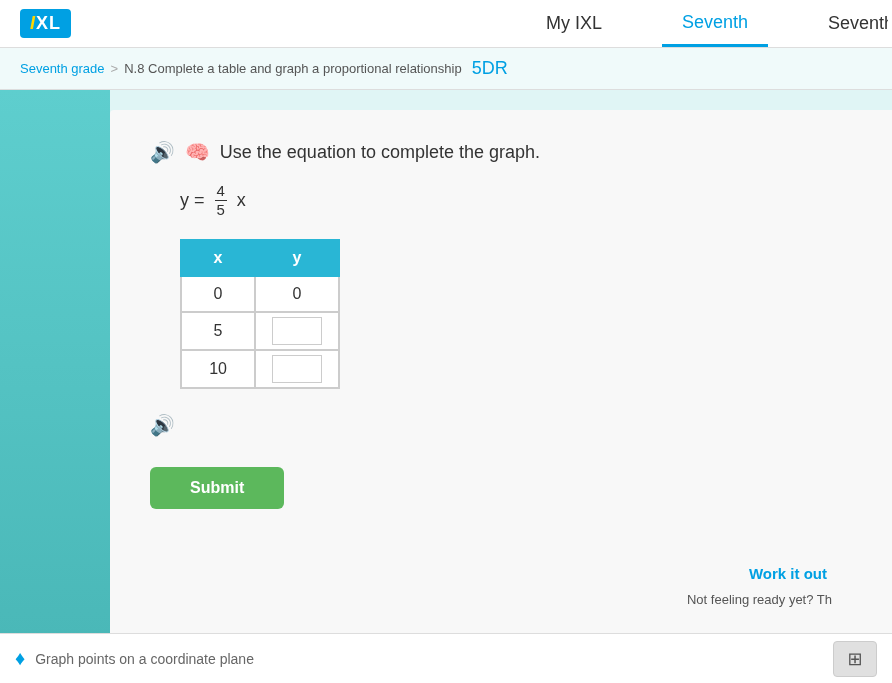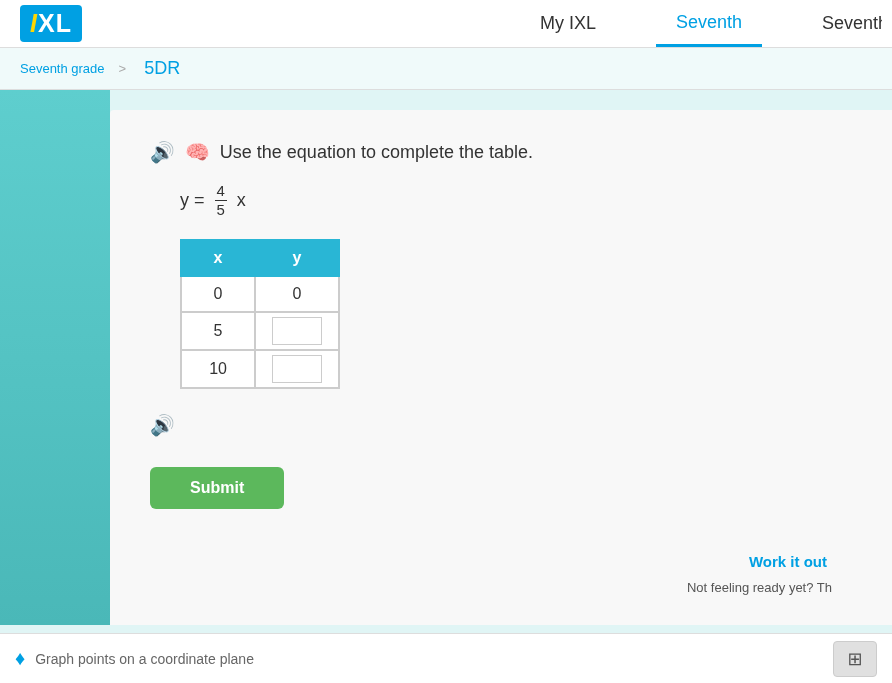--- a/index.html
+++ b/index.html
@@ -25,38 +25,38 @@
     }
     .logo-area {
       display: flex;
       align-items: center;
       margin-right: auto;
     }
     .logo-box {
       background: #00a0e3;
       color: white;
       font-weight: bold;
-      font-size: 25px;
+      font-size: 18px;
       padding: 4px 10px;
       border-radius: 4px;
       letter-spacing: 1px;
     }
     .logo-i {
       color: #ffd700;
       font-style: italic;
     }
     .nav-links {
       display: flex;
       gap: 40px;
       position: absolute;
       right: 0;
       top: 0;
       height: 100%;
       align-items: flex-start;
-      padding-right: 10px;
+      padding-right: 4px;
     }
     .nav-link {
       font-size: 18px;
       color: #333;
       cursor: pointer;
       padding: 0 20px;
       height: 100%;
       display: flex;
       align-items: center;
     }
@@ -66,21 +66,21 @@
     }
 
     
     .breadcrumb {
       background: #f0fafa;
       padding: 10px 20px;
       font-size: 13px;
       color: #555;
       display: flex;
       align-items: center;
-      gap: 14px;
+      gap: 6px;
       border-bottom: 1px solid #ddd;
     }
     .breadcrumb a {
       color: #00a0e3;
       text-decoration: none;
       cursor: pointer;
     }
     .breadcrumb .arrow {
       color: #aaa;
     }
@@ -209,21 +209,21 @@
     
     .submit-btn {
       background: #5cb85c;
       color: white;
       border: none;
       padding: 12px 40px;
       font-size: 16px;
       font-weight: bold;
       border-radius: 6px;
       cursor: pointer;
-      margin-bottom: 24px;
+      margin-bottom: 36px;
     }
     .work-it-out {
       color: #00a0e3;
       font-size: 15px;
       font-weight: bold;
       text-align: right;
       margin-top: auto;
       padding: 10px 5px;
     }
     .not-feeling {
@@ -286,34 +286,35 @@
   <div class="nav-links">
     <div class="nav-link">My IXL</div>
     <div class="nav-link active">Seventh</div>
     <div class="nav-link" style="overflow:hidden; max-width:80px;">Seventh</div>
   </div>
 </div>
 
 <div class="breadcrumb">
   <a>Seventh grade</a>
   <span class="arrow">&gt;</span>
+  <span>N.8 Complete a table and graph a proportional relationship</span>
   <span class="code">5DR</span>
 </div>
 
 <div class="content-main">
 
   <div class="left-strip"></div>
 
   <div class="content-card">
 
     
     <div class="question-header">
       <span class="speaker-icon">🔊</span>
       <span class="brain-icon">🧠</span>
-      <span class="question-text">Use the equation to complete the table.</span>
+      <span class="question-text">Use the equation to complete the graph.</span>
     </div>
 
     
     <div class="equation-area">
       <div class="equation-display">
         <span>y =</span>
         <span class="fraction">
           <span class="numerator">4</span>
           <span class="denominator">5</span>
         </span>

